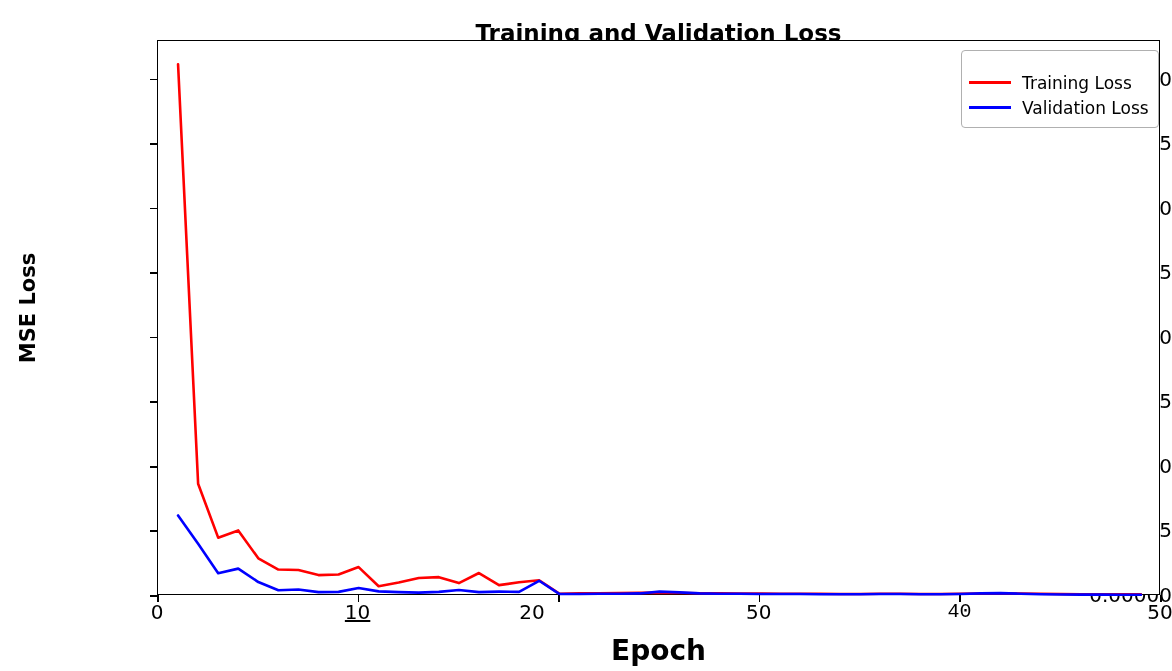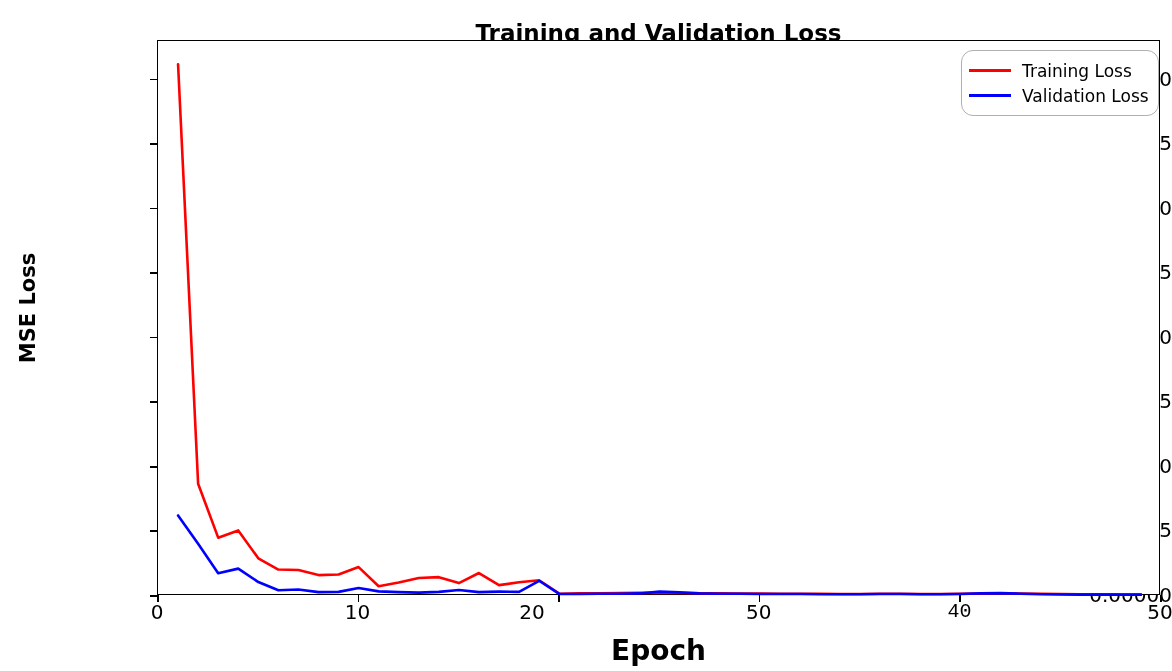--- a/index.html
+++ b/index.html
@@ -100,22 +100,22 @@
     font-size: 28px;
     font-weight: bold;
     color: #000000;
   }
   #legend {
     position: absolute;
     left: 961px;
     top: 50px;
     border: 1.1px solid #b0b0b0;
     background: rgba(255,255,255,0.9);
-    border-radius: 12px;
-    padding: 7px 9px 7px 7px;
+    border-radius: 4px;
+    padding: 19px 9px 7px 7px;
   }
   .legend-row {
     display: flex;
     align-items: center;
     height: 25px;
   }
   .legend-swatch {
     width: 42px;
     height: 3px;
     margin-right: 11px;
@@ -153,21 +153,21 @@
       <div class="ytick-label" style="top: 207.791px;">0.00030</div>
       <div class="ytick-mark" style="top: 207.791px;"></div>
       <div class="ytick-label" style="top: 143.256px;">0.00035</div>
       <div class="ytick-mark" style="top: 143.256px;"></div>
       <div class="ytick-label" style="top: 78.7209px;">0.00040</div>
       <div class="ytick-mark" style="top: 78.7209px;"></div>
     </div>
   <div id="xtick-labels">
       <div class="xtick-label" style="left: 157px;">0</div>
       <div class="xtick-mark" style="left: 157px;"></div>
-      <div class="xtick-label" style="left: 357.6px;">10</div>
+      <div class="xtick-label" style="left: 357.6px; text-decoration: underline;">10</div>
       <div class="xtick-mark" style="left: 357.6px;"></div>
       <div class="xtick-label" style="left: 532px;">20</div>
       <div class="xtick-mark" style="left: 558.2px;"></div>
       <div class="xtick-label" style="left: 758.8px;">50</div>
       <div class="xtick-mark" style="left: 758.8px;"></div>
       <div class="xtick-label" style="left: 959.4px; font-family: Liberation Mono, monospace;">40</div>
       <div class="xtick-mark" style="left: 959.4px;"></div>
       <div class="xtick-label" style="left: 1160px;">50</div>
       <div class="xtick-mark" style="left: 1160px;"></div>
     </div>

